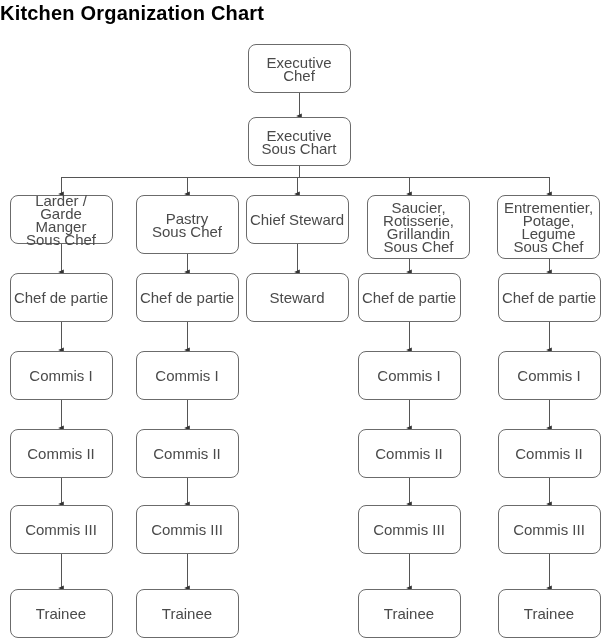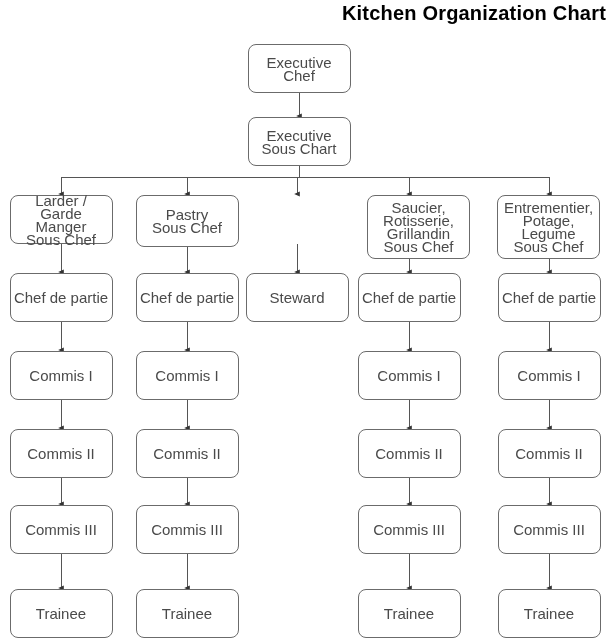--- a/index.html
+++ b/index.html
@@ -13,21 +13,21 @@
     position: relative;
     font-family: "Liberation Sans", sans-serif;
     overflow: hidden;
   }
 
   #chart-title {
     position: absolute;
     top: 2px;
     left: 0;
     width: 606px;
-    text-align: right;
+    text-align: left;
     font-size: 20px;
     font-weight: bold;
     color: #000000;
     letter-spacing: 0.2px;
   }
 
   #canvas {
     position: absolute;
     top: 0;
     left: 0;
@@ -104,22 +104,23 @@
         <line x1="297" y1="177" x2="297" y2="194" marker-end="url(#arrowhead)"></line>
         <line x1="409" y1="177" x2="409" y2="194" marker-end="url(#arrowhead)"></line>
         <line x1="549" y1="177" x2="549" y2="194" marker-end="url(#arrowhead)"></line>
       </g>
   </svg>
 <div class="node" style="left: 247.5px; top: 44px; width: 103px; height: 49px;">Executive Chef</div>
     <div class="node" style="left: 247.5px; top: 117px; width: 103px; height: 49px;">Executive Sous Chart</div>
     <div class="node" style="left: 9.5px; top: 195px; width: 103px; height: 49px;">Larder / Garde
 Manger
 Sous Chef</div>
-    <div class="node" style="left: 135.5px; top: 195px; width: 103px; height: 52px;">Pastry
+    <div class="node" style="left: 135.5px; top: 195px; width: 103px; height: 59px;">Pastry
 Sous Chef</div>
+    <div class="node" style="left: 245.5px; top: 195px; width: 103px; height: 49px;">Chief Steward</div>
     <div class="node" style="left: 367px; top: 195px; width: 103px; height: 64px;">Saucier, Rotisserie,
 Grillandin
 Sous Chef</div>
     <div class="node" style="left: 497px; top: 195px; width: 103px; height: 64px;">Entrementier,
 Potage, Legume
 Sous Chef</div>
     <div class="node" style="left: 9.5px; top: 273px; width: 103px; height: 49px;">Chef de partie</div>
     <div class="node" style="left: 135.5px; top: 273px; width: 103px; height: 49px;">Chef de partie</div>
     <div class="node" style="left: 245.5px; top: 273px; width: 103px; height: 49px;">Steward</div>
     <div class="node" style="left: 357.5px; top: 273px; width: 103px; height: 49px;">Chef de partie</div>

